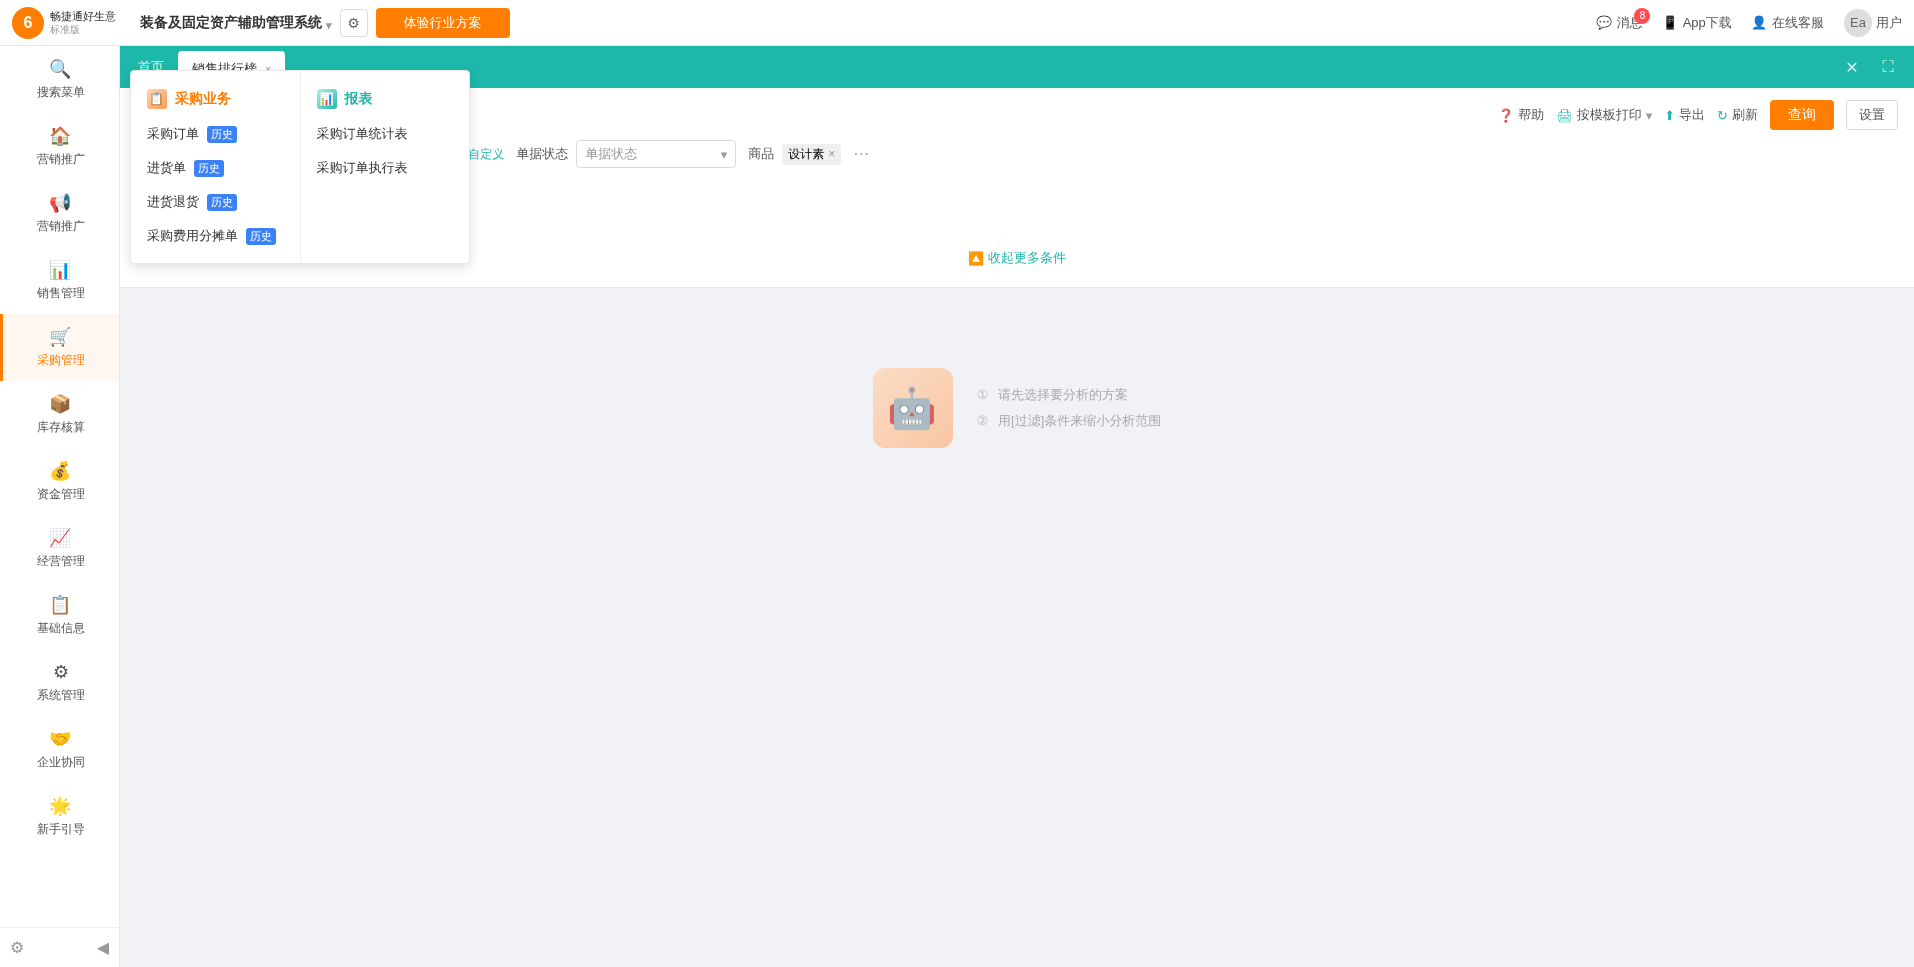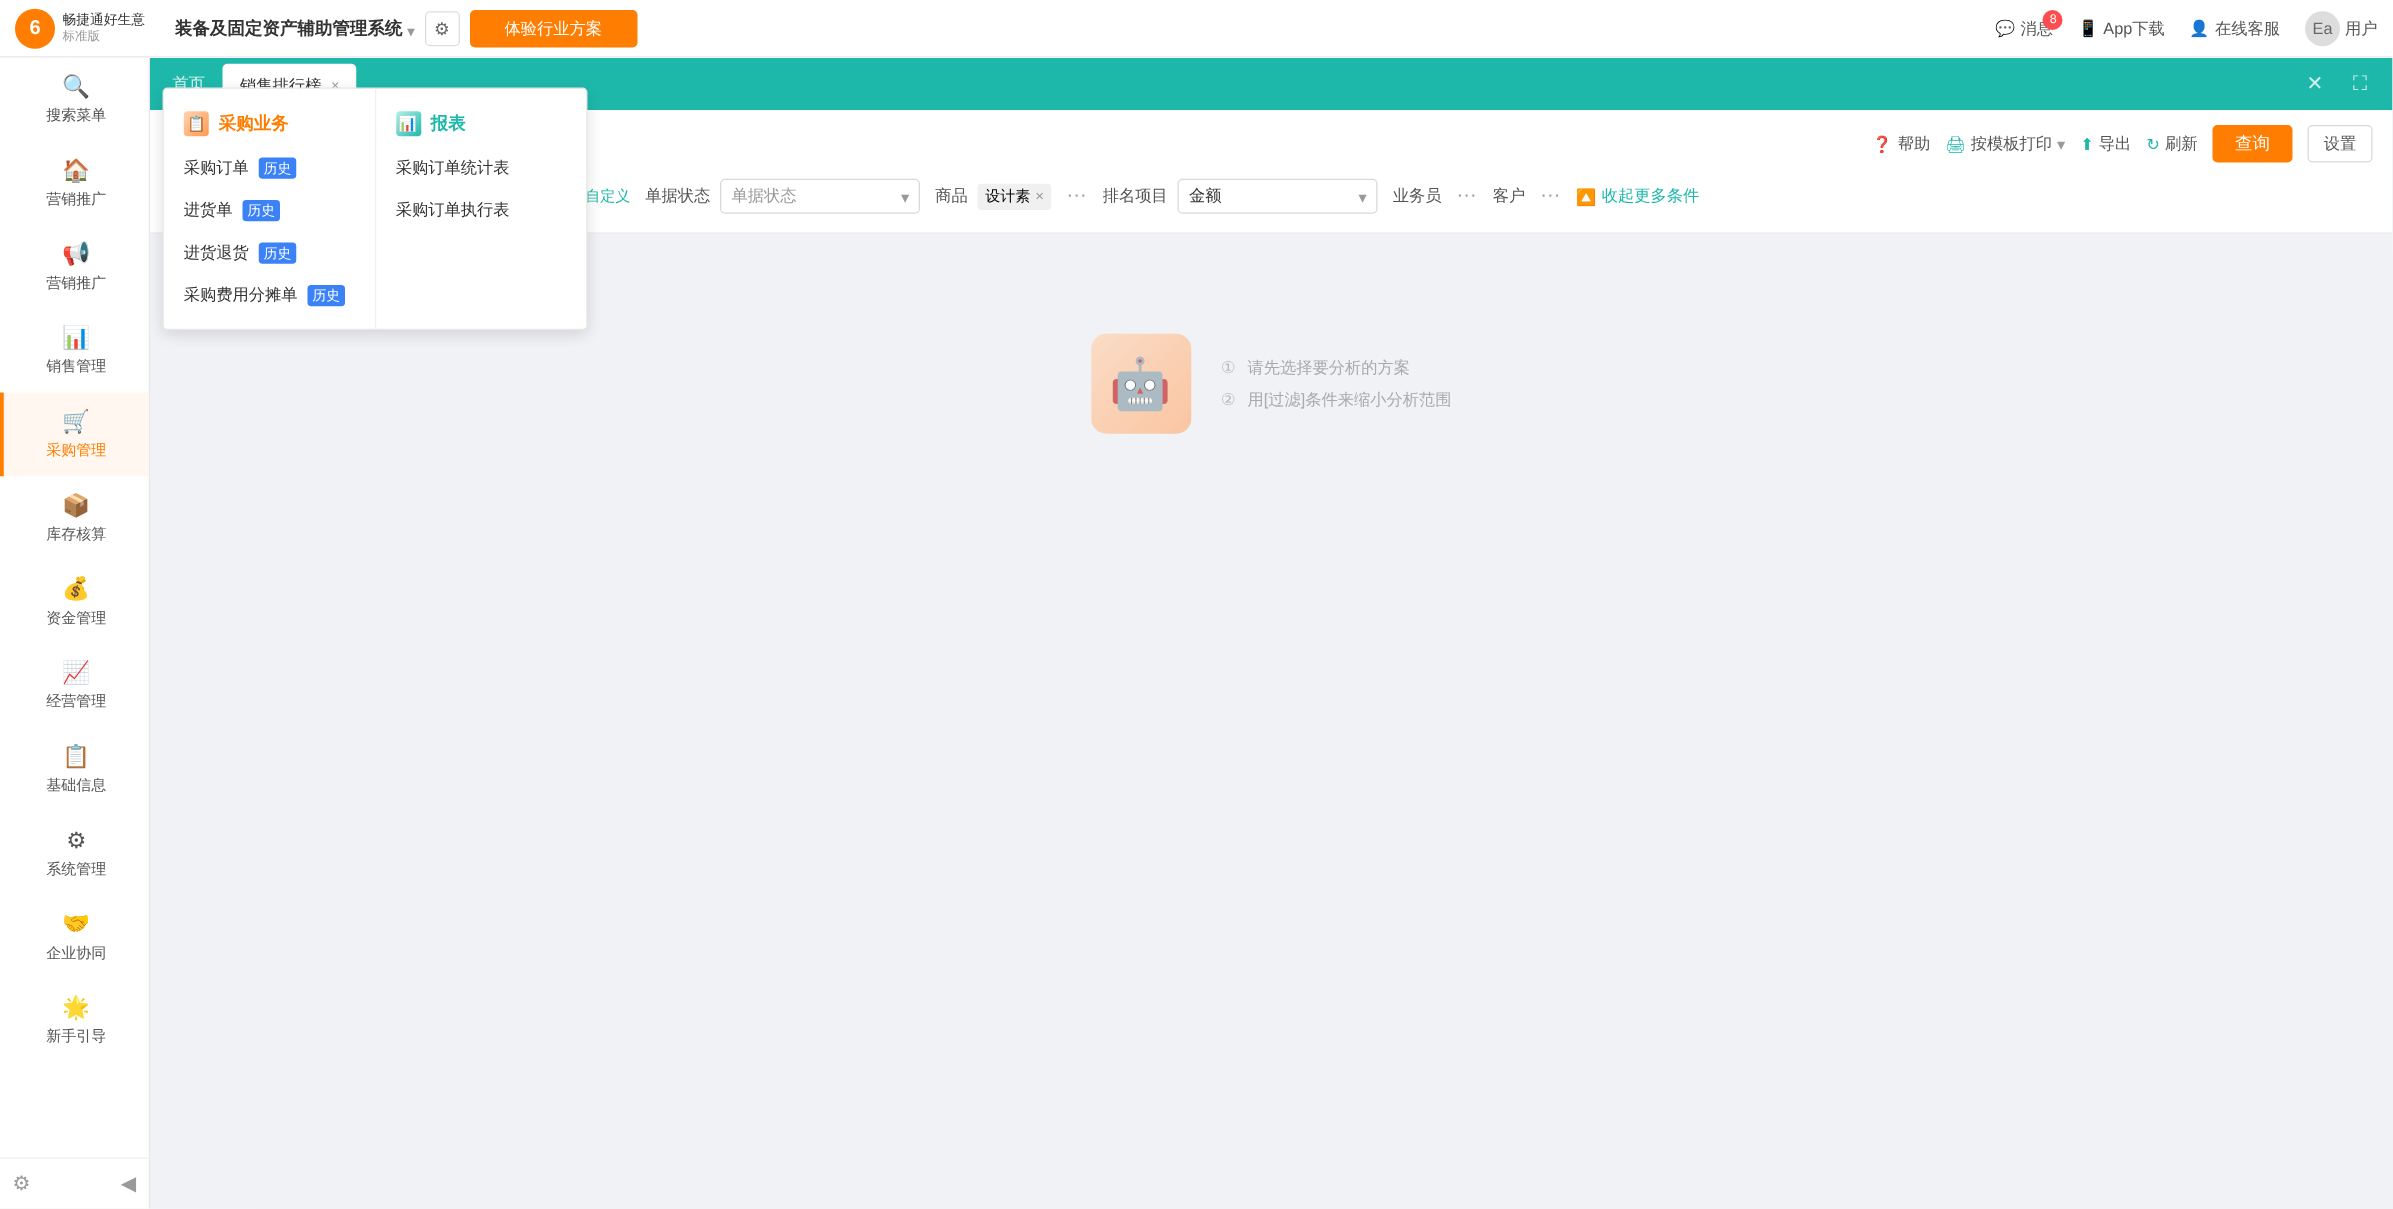--- a/index.html
+++ b/index.html
@@ -220,21 +220,21 @@
       gap: 12px;
       margin-bottom: 10px;
     }
     .toolbar-btn {
       display: flex; align-items: center; gap: 4px;
       color: #555; cursor: pointer; font-size: 13px;
     }
     .toolbar-btn .icon { color: #1eb8aa; }
     .filter-rows {
       display: flex;
-      flex-direction: row;
+      flex-direction: column;
       gap: 9px;
     }
     .filter-row {
       display: flex;
       align-items: center;
       gap: 12px;
       flex-wrap: wrap;
     }
     .filter-group {
       display: flex;

